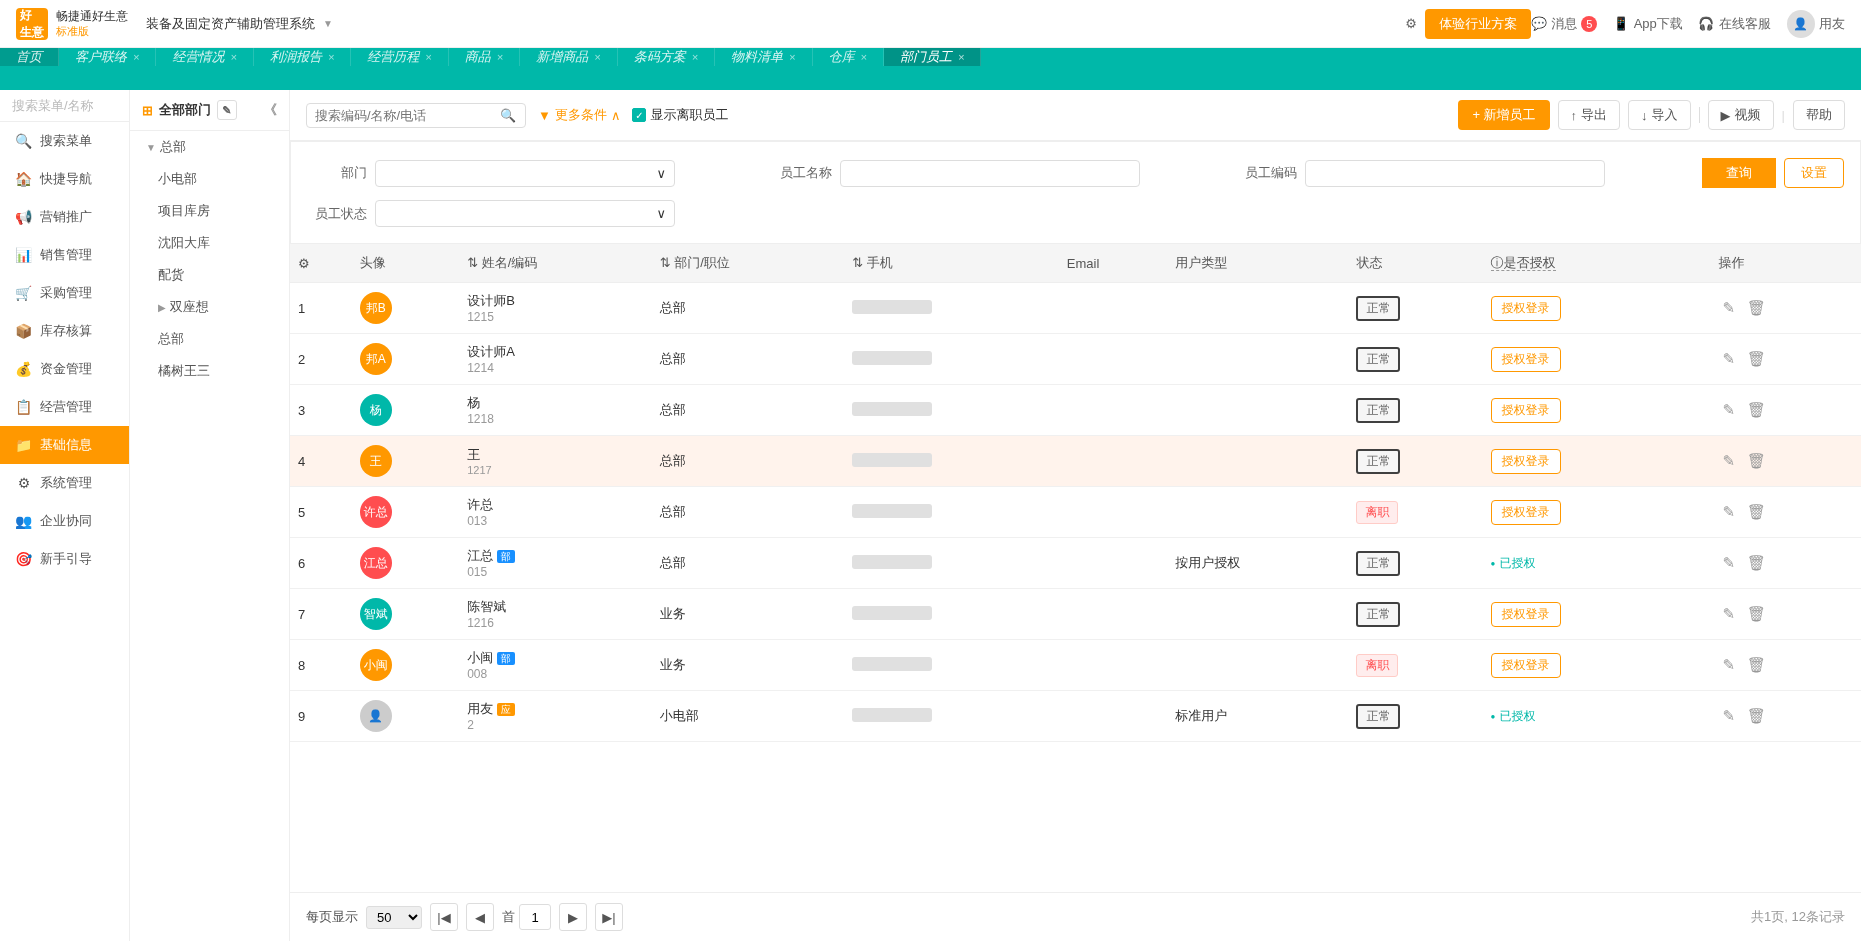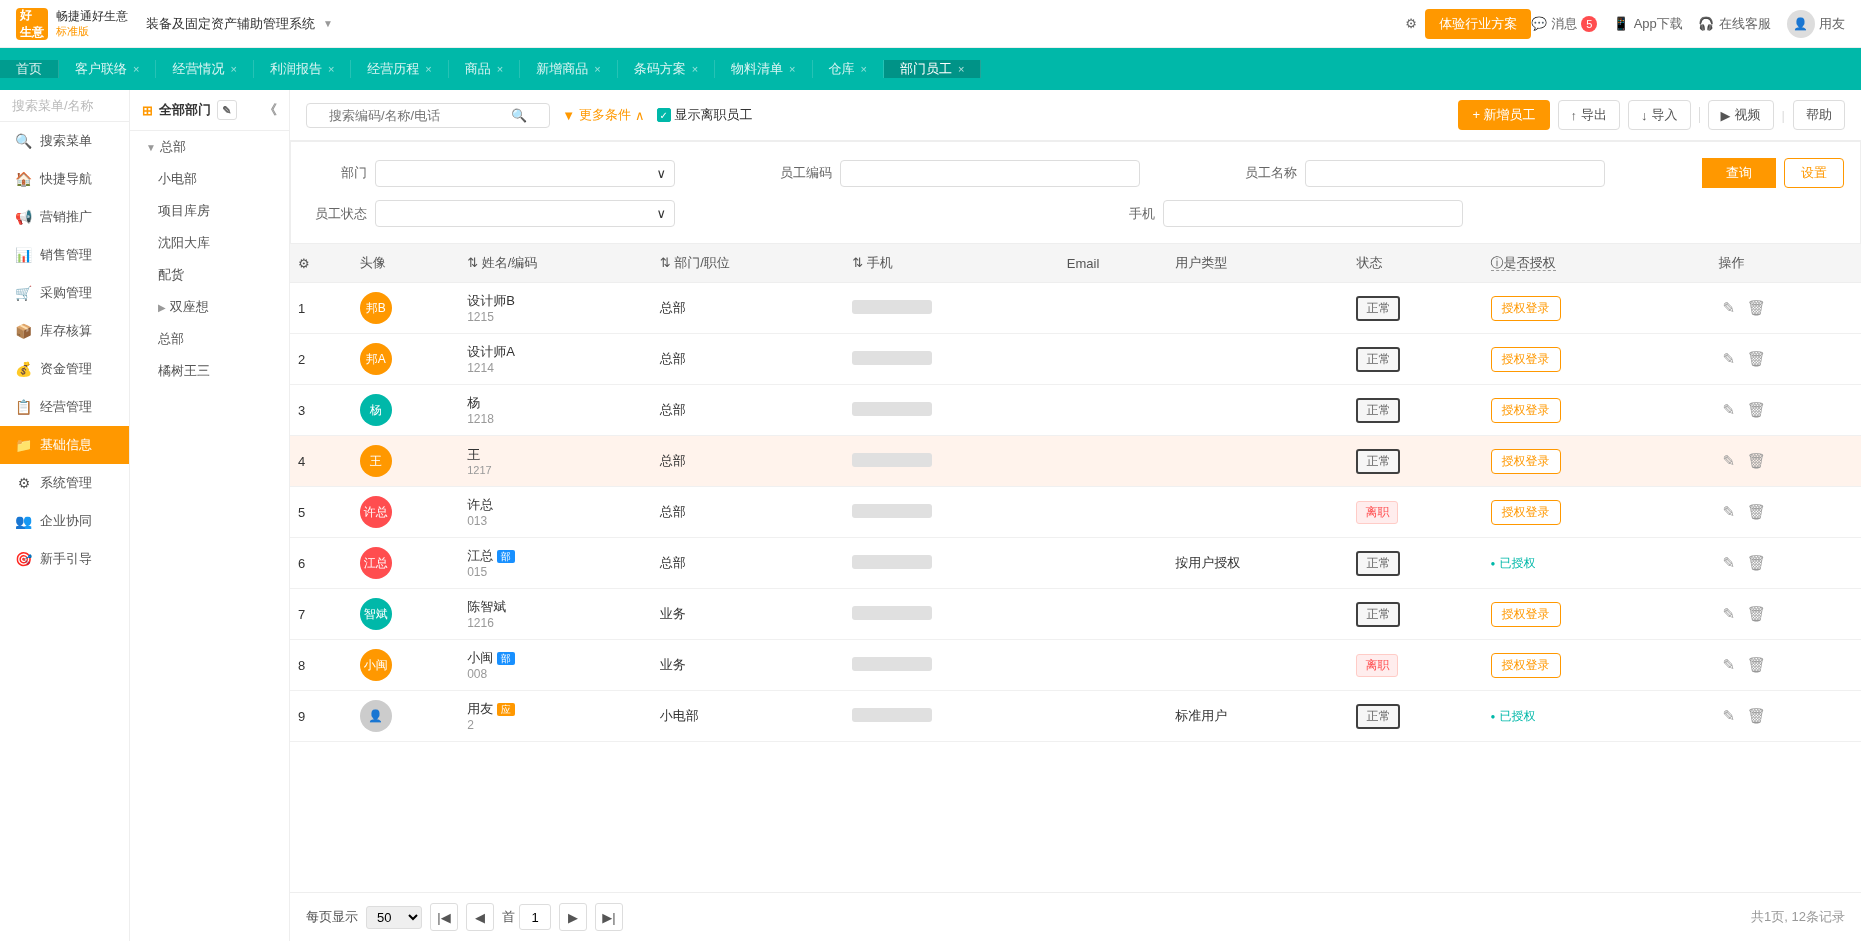--- a/index.html
+++ b/index.html
@@ -13,21 +13,21 @@
     .system-title { font-size: 13px; color: #333; flex: 1; display: flex; align-items: center; gap: 8px; }
     .dropdown-arrow { color: #999; font-size: 10px; }
     .settings-icon { width: 28px; height: 28px; display: flex; align-items: center; justify-content: center; color: #666; cursor: pointer; }
     .trial-btn { background: #ff9800; color: white; border: none; padding: 6px 14px; border-radius: 4px; cursor: pointer; font-size: 13px; }
     .top-right { display: flex; align-items: center; gap: 16px; margin-left: auto; }
     .top-right-item { display: flex; align-items: center; gap: 4px; color: #666; cursor: pointer; font-size: 13px; }
     .badge { background: #ff4d4f; color: white; border-radius: 10px; padding: 0 5px; font-size: 11px; min-width: 16px; height: 16px; display: inline-flex; align-items: center; justify-content: center; }
     .avatar { width: 28px; height: 28px; background: #ddd; border-radius: 50%; display: flex; align-items: center; justify-content: center; color: #999; font-size: 12px; }
 
     
-    .nav-tabs { background: #00b8a9; display: flex; align-items: center; min-height: 42px; }
+    .nav-tabs { background: #00b8a9; display: flex; align-items: flex-start; min-height: 42px; font-style: italic; }
     .nav-tab { color: rgba(255,255,255,0.85); padding: 0 16px; display: flex; align-items: center; gap: 6px; cursor: pointer; font-size: 13px; border-right: 1px solid rgba(255,255,255,0.15); white-space: nowrap; }
     .nav-tab:first-child { background: rgba(0,0,0,0.15); }
     .nav-tab.active { background: rgba(0,0,0,0.2); color: white; }
     .nav-tab .close-x { font-size: 11px; opacity: 0.7; }
 
     
     .main-layout { display: flex; height: calc(100vh - 90px); }
 
     
     .sidebar { width: 130px; background: #fff; border-right: 1px solid #eee; overflow-y: auto; flex-shrink: 0; }
@@ -52,21 +52,21 @@
     .dept-node { padding: 7px 12px 7px 16px; cursor: pointer; font-size: 13px; color: #555; display: flex; align-items: center; gap: 4px; }
     .dept-node .arrow { font-size: 10px; color: #999; }
     .dept-node-child { padding-left: 28px; }
 
     
     .main-content { flex: 1; overflow: hidden; display: flex; flex-direction: column; }
 
     
     .filter-bar { background: #fff; padding: 10px 16px; border-bottom: 1px solid #eee; }
     .search-row { display: flex; align-items: center; gap: 12px; margin-bottom: 0; }
-    .search-input-wrap { display: flex; align-items: center; border: 1px solid #ddd; border-radius: 4px; padding: 4px 22px; gap: 6px; min-width: 220px; }
+    .search-input-wrap { display: flex; align-items: center; border: 1px solid #ddd; border-radius: 4px; padding: 4px 8px; gap: 6px; min-width: 220px; }
     .search-input-wrap input { border: none; outline: none; font-size: 13px; flex: 1; }
     .more-filter { display: flex; align-items: center; gap: 4px; color: #ff9800; cursor: pointer; font-size: 13px; }
     .show-resign { display: flex; align-items: center; gap: 4px; font-size: 13px; color: #333; cursor: pointer; }
     .checkbox-green { width: 14px; height: 14px; border: 1px solid #00b8a9; border-radius: 2px; background: #00b8a9; display: flex; align-items: center; justify-content: center; color: white; font-size: 10px; }
     .action-btns { margin-left: auto; display: flex; align-items: center; gap: 8px; }
     .btn-primary { background: #ff9800; color: white; border: none; padding: 6px 14px; border-radius: 4px; cursor: pointer; font-size: 13px; display: flex; align-items: center; gap: 4px; }
     .btn-default { background: #fff; color: #555; border: 1px solid #ddd; padding: 5px 12px; border-radius: 4px; cursor: pointer; font-size: 13px; display: flex; align-items: center; gap: 4px; }
     .divider-v { width: 1px; height: 16px; background: #ddd; }
 
     
@@ -299,43 +299,39 @@
       <div class="adv-filter">
         <div class="adv-filter-row">
           <div class="filter-field">
             <span class="filter-label">部门</span>
             <div class="filter-select" style="min-width:300px;">
               <span></span>
               <span>∨</span>
             </div>
           </div>
           <div class="filter-field">
+            <span class="filter-label">员工名称</span>
+            <input class="filter-input" type="text" style="min-width: 300px;">
+          </div>
+          <div class="filter-field">
             <span class="filter-label">员工编码</span>
-            <input class="filter-input" type="text" style="min-width: 300px;">
-          </div>
-          <div class="filter-field">
-            <span class="filter-label">员工名称</span>
             <input class="filter-input" type="text" style="min-width: 300px;">
           </div>
           <div class="adv-action">
             <button class="btn-query">查询</button>
             <button class="btn-setup">设置</button>
           </div>
         </div>
         <div class="adv-filter-row">
           <div class="filter-field">
             <span class="filter-label">员工状态</span>
             <div class="filter-select" style="min-width:300px;">
               <span></span>
               <span>∨</span>
             </div>
-          </div>
-          <div class="filter-field">
-            <span class="filter-label">手机</span>
-            <input class="filter-input" type="text" style="min-width: 300px;">
           </div>
         </div>
       </div>
 
       <div class="table-wrap">
         <table>
           <thead>
             <tr>
               <th>⚙</th>
               <th>头像</th>

